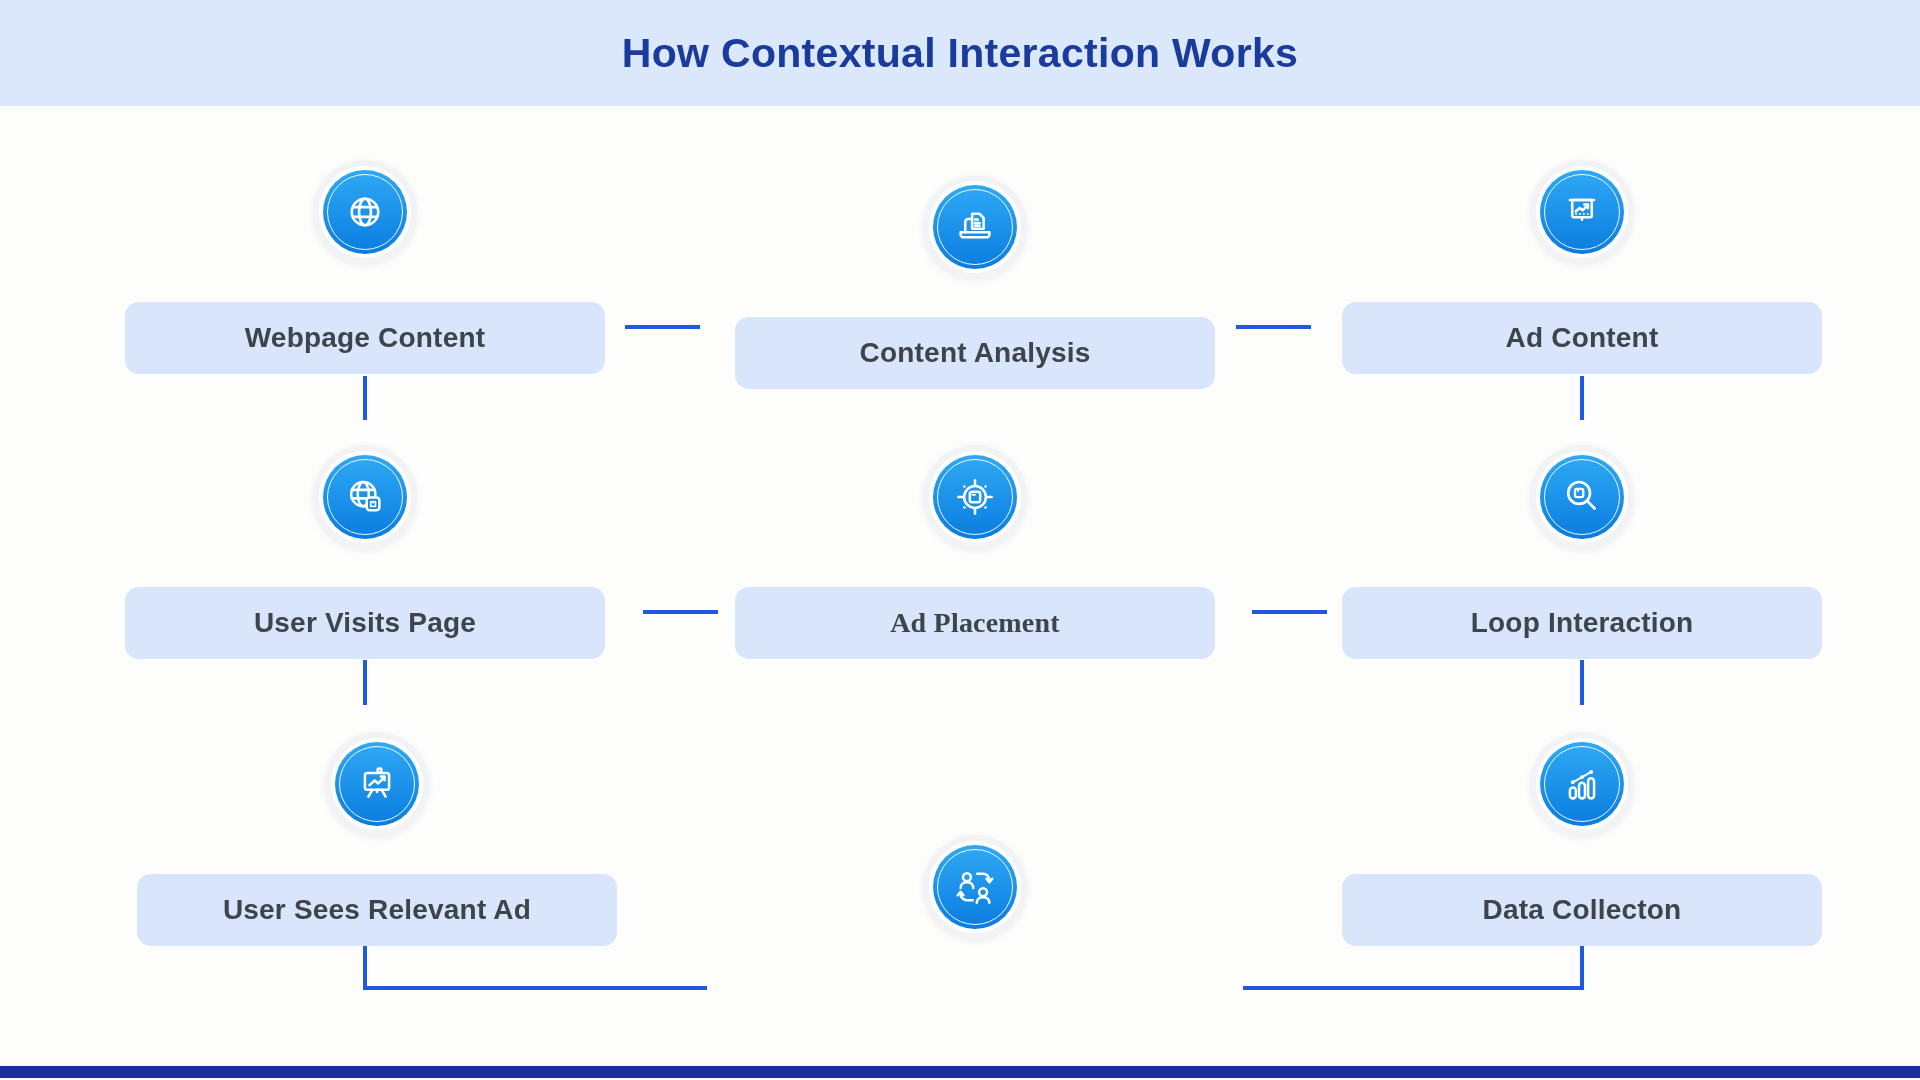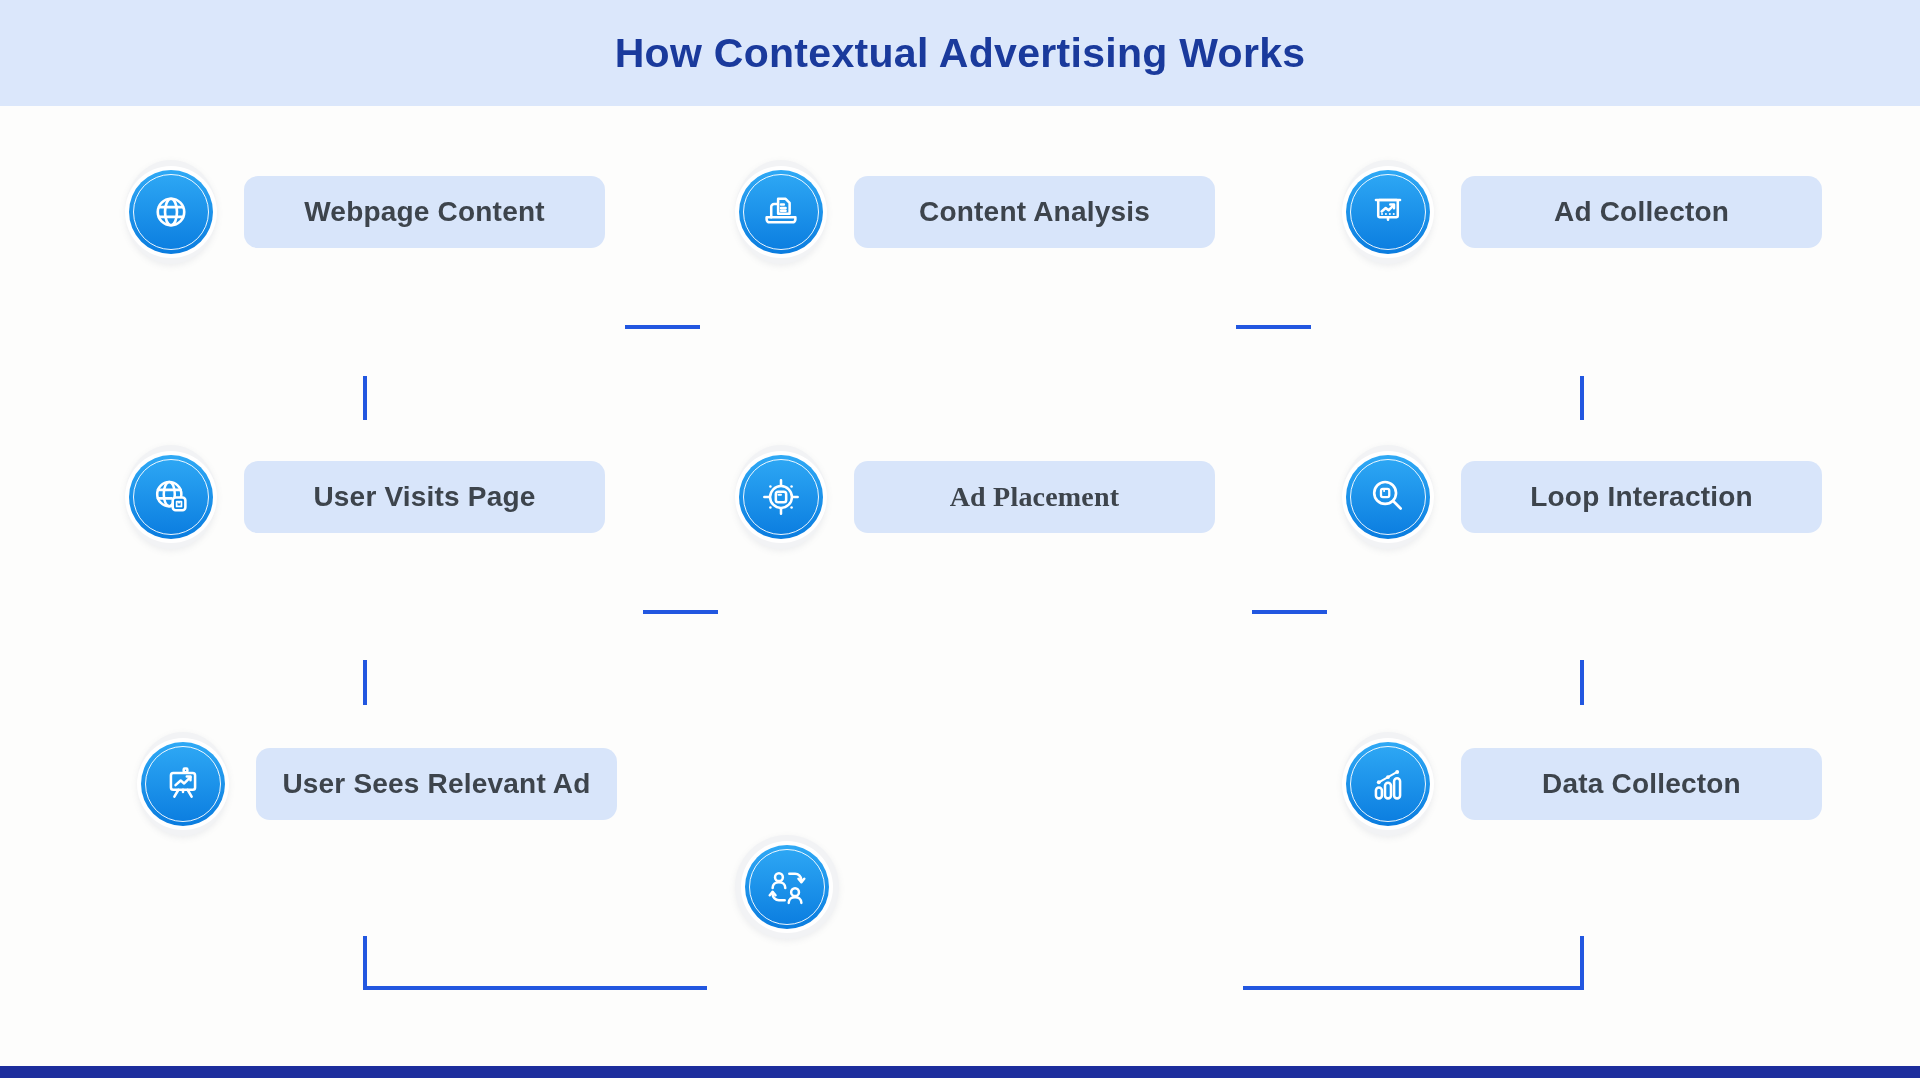--- a/index.html
+++ b/index.html
@@ -36,25 +36,25 @@
     position: absolute; left: 0; top: 0;
     width: 1920px; height: 1080px;
     pointer-events: none;
   }
   .arrows path { stroke: #2257e0; stroke-width: 4; fill: none; }
 
   
   .node {
     position: absolute;
     width: 480px;
-    display: flex; flex-direction: row; align-items: center;
-    gap: 27px;
+    display: flex; flex-direction: column; align-items: center;
+    gap: 38px;
   }
   .n-webpage           { left: 125px;  top: 160px; }
-  .n-analysis          { left: 735px;  top: 160px; }
+  .n-analysis          { left: 735px;  top: 175px; }
   .n-matching          { left: 1342px; top: 160px; }
   .n-visits            { left: 125px;  top: 445px; justify-content: flex-end; }
   .n-placement         { left: 735px;  top: 445px; font-family: Liberation Serif, serif; }
   .n-interaction       { left: 1342px; top: 445px; }
   .n-sees              { left: 137px;  top: 732px; }
   .n-feedback          { left: 735px;  top: 835px; }
   .n-collection        { left: 1342px; top: 732px; }
 
   .badge {
     width: 104px; height: 104px; border-radius: 50%;
@@ -89,21 +89,21 @@
   .label-box span {
     font-size: 28px; font-weight: bold; color: #3d444c; letter-spacing: 0.2px;
   }
 </style>
 </head>
 <body>
 
 <div class="canvas">
 
   <header class="header">
-    <h1 class="title">How Contextual Advertising Works</h1>
+    <h1 class="title">How Contextual Interaction Works</h1>
   </header>
 
   <svg class="arrows" viewBox="0 0 1920 1080">
     <defs>
       <marker id="ah" viewBox="0 0 10 10" refX="7" refY="5" markerWidth="5.2" markerHeight="5.2" orient="auto">
         <path d="M0 0 L10 5 L0 10 z" fill="#2257e0" stroke="none" style="stroke:none;stroke-width:0"></path>
       </marker>
     </defs>
     <path d="M625 327 H700" marker-end="url(#ah)"></path>
     <path d="M1236 327 H1311" marker-end="url(#ah)"></path>
@@ -172,21 +172,21 @@
             <circle cx="14.8" cy="21.8" r="0.9"></circle>
                 <circle cx="18.2" cy="21.8" r="0.9"></circle>
             <circle cx="21.6" cy="21.8" r="0.9"></circle>
                 <circle cx="25" cy="21.8" r="0.9"></circle>
           </g>
         </svg>
       </div>
         </div>
     </div>
     <div class="label-box">
-      <span>Ad Collecton</span>
+      <span>Ad Content</span>
     </div>
   </div>
 
   <div class="node n-visits">
     <div class="badge">
       <div class="badge-white">
           <div class="badge-blue">
         <svg viewBox="0 0 40 40">
           <g fill="none" stroke="#fff" stroke-width="2.2" stroke-linecap="round">
             <circle cx="18.5" cy="17.5" r="10.5"></circle>

